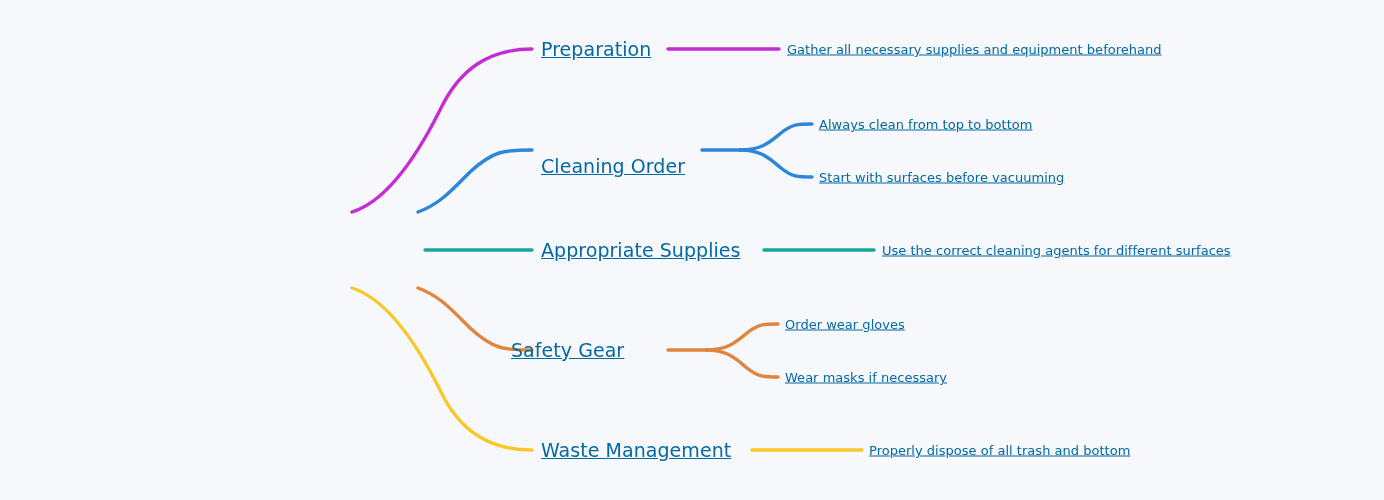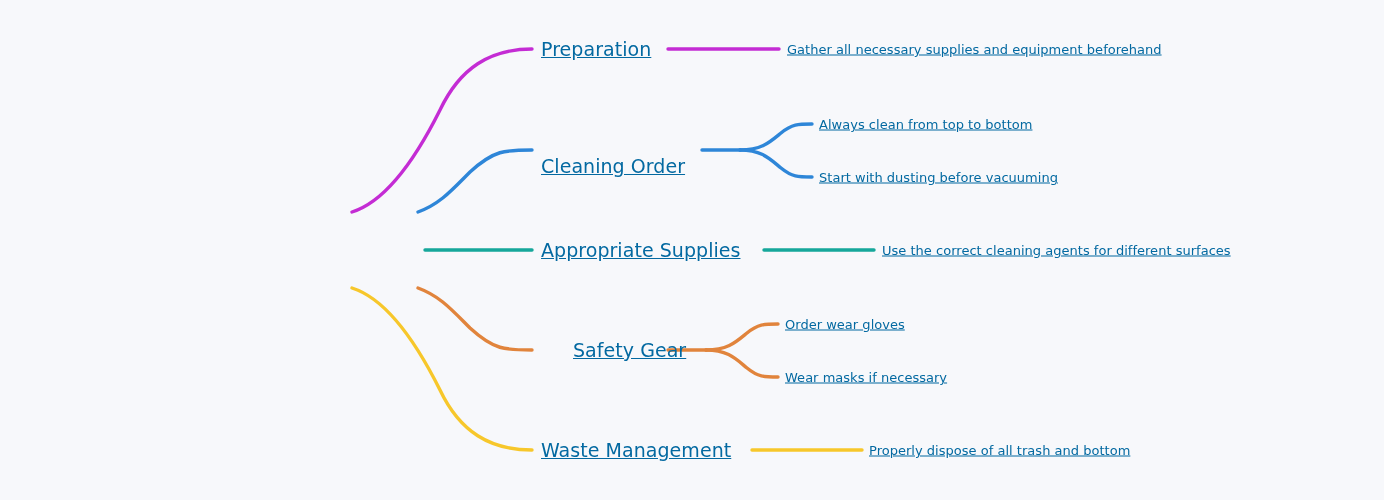--- a/index.html
+++ b/index.html
@@ -93,23 +93,23 @@
         <path d="M 752 450 L 862 450" fill="none" stroke="#f7c72b" stroke-width="3.4" stroke-linecap="round"></path>
       </g>
   </svg>
 
 
   <div id="labels">
       <div class="node-label branch-label" style="left: 541px; top: 49px;">Preparation</div>
       <div class="node-label leaf-label" style="left: 787px; top: 49px;">Gather all necessary supplies and equipment beforehand</div>
       <div class="node-label branch-label" style="left: 541px; top: 150px; margin-top: 16px;">Cleaning Order</div>
       <div class="node-label leaf-label" style="left: 819px; top: 124px;">Always clean from top to bottom</div>
-      <div class="node-label leaf-label" style="left: 819px; top: 177px;">Start with dusting before vacuuming</div>
+      <div class="node-label leaf-label" style="left: 819px; top: 177px;">Start with surfaces before vacuuming</div>
       <div class="node-label branch-label" style="left: 541px; top: 250px;">Appropriate Supplies</div>
       <div class="node-label leaf-label" style="left: 882px; top: 250px;">Use the correct cleaning agents for different surfaces</div>
-      <div class="node-label branch-label" style="left: 573px; top: 350px;">Safety Gear</div>
+      <div class="node-label branch-label" style="left: 511px; top: 350px;">Safety Gear</div>
       <div class="node-label leaf-label" style="left: 785px; top: 324px;">Order wear gloves</div>
       <div class="node-label leaf-label" style="left: 785px; top: 377px;">Wear masks if necessary</div>
       <div class="node-label branch-label" style="left: 541px; top: 450px;">Waste Management</div>
       <div class="node-label leaf-label" style="left: 869px; top: 450px;">Properly dispose of all trash and bottom</div>
     </div>
 
 </div>
 
 </body></html>

